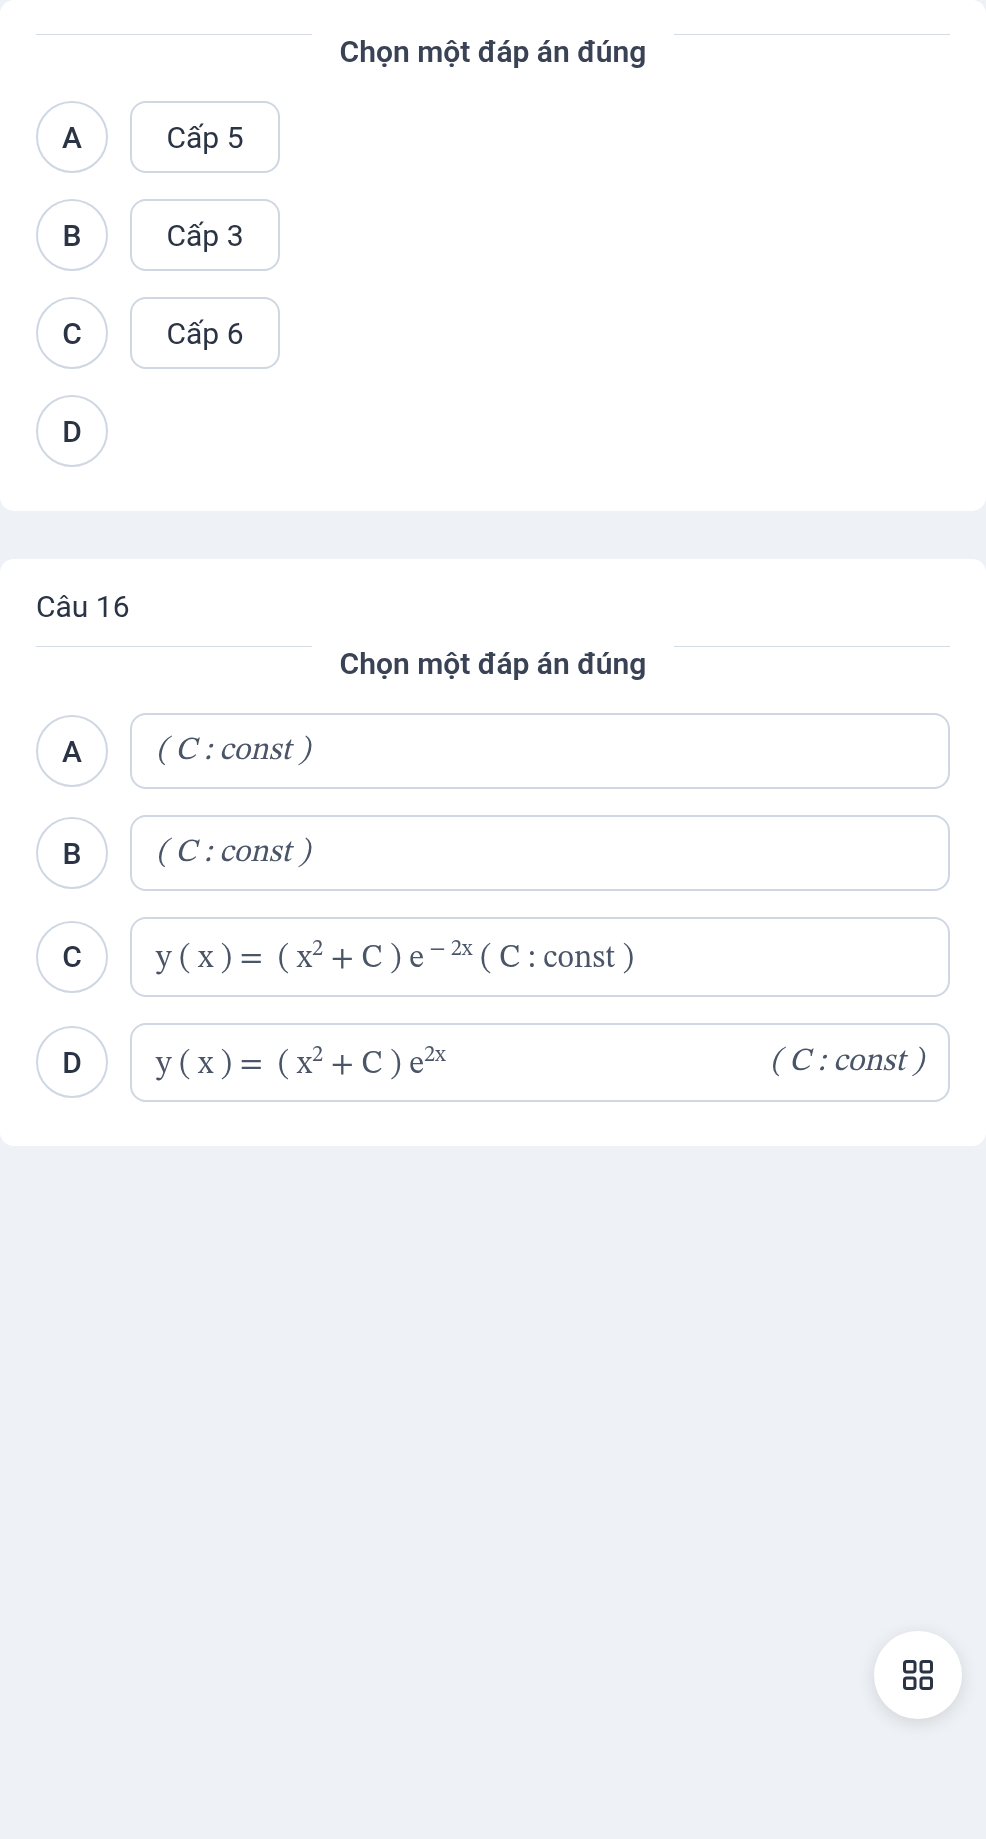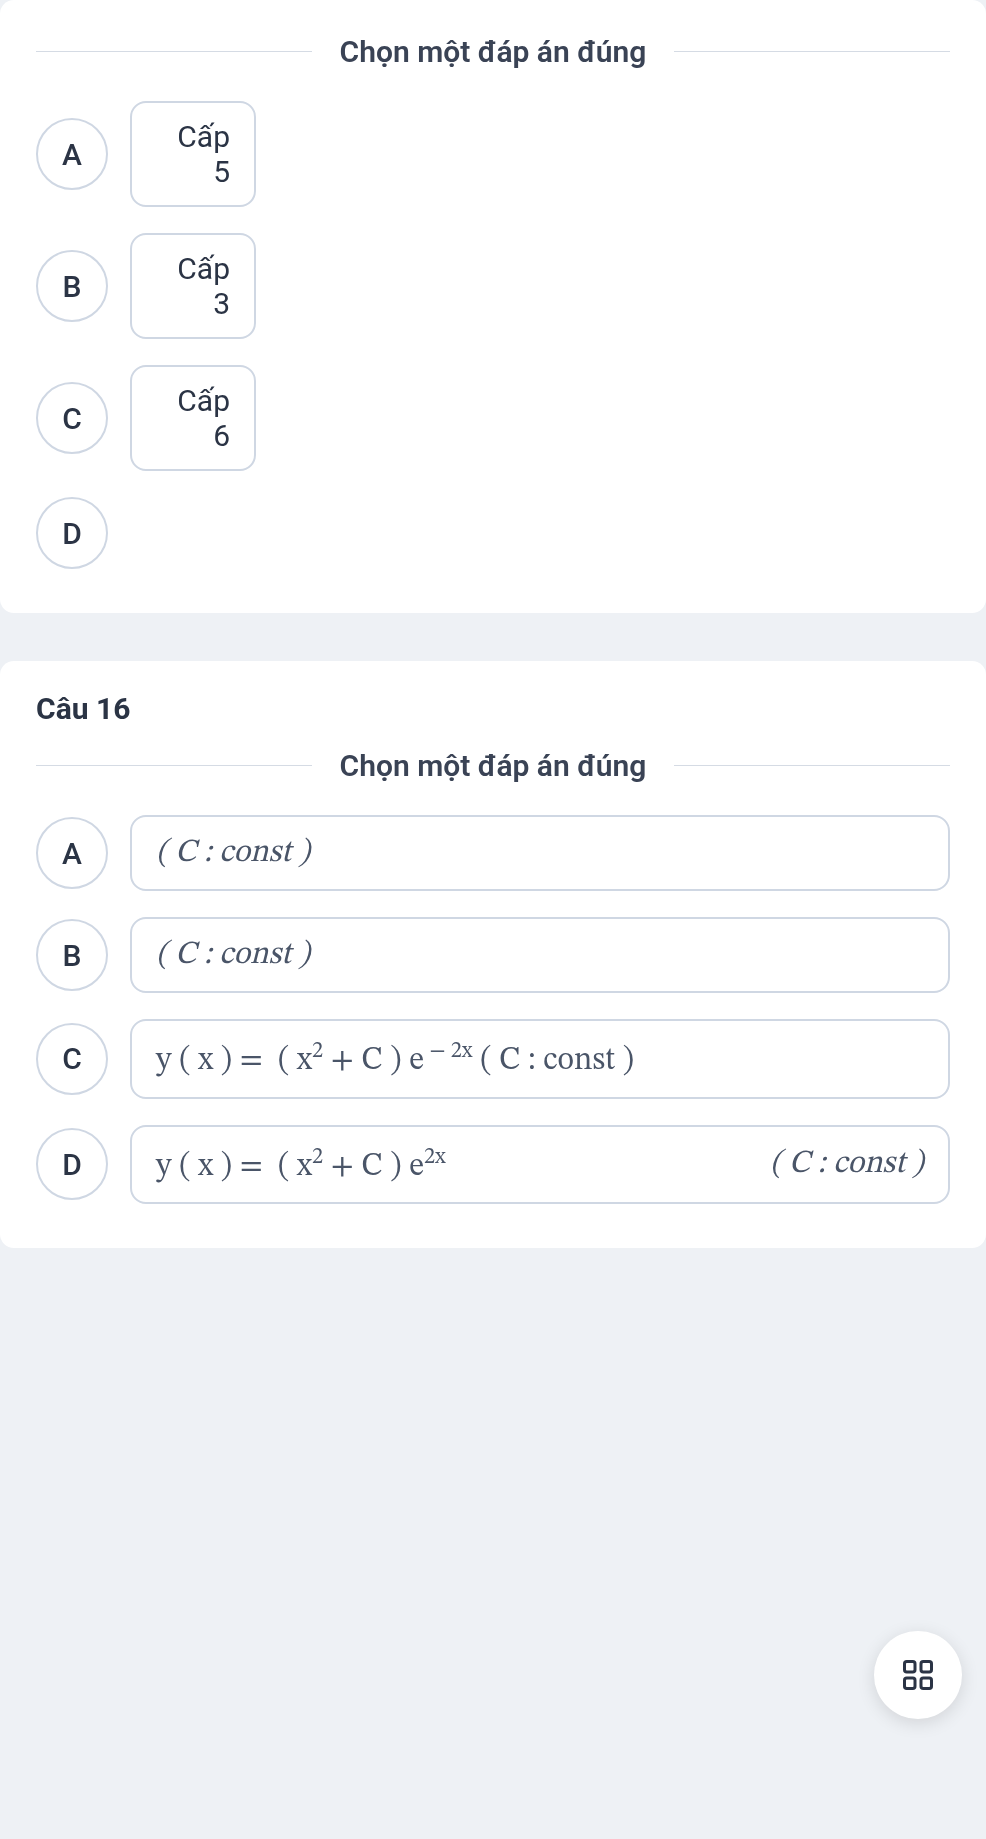--- a/index.html
+++ b/index.html
@@ -16,41 +16,40 @@
     margin-bottom: 48px;
   }
   .question-text {
     font-size: 30px;
     line-height: 1.7;
     color: #2b3445;
     margin-bottom: 18px;
   }
   .question-title {
     font-size: 30px;
-    font-weight: 700;
+    font-weight: 400;
     color: #2b3445;
     margin-bottom: 14px;
     margin-top: 18px;
   }
   .math {
     font-family: "Cambria Math", "STIX Two Math", "Latin Modern Math", serif;
     color: #4a5568;
     font-size: 32px;
   }
   .frac {
     display: inline-block;
     vertical-align: middle;
     text-align: center;
     margin: 0 4px;
   }
   .frac .num { display: block; padding: 0 6px 2px 6px; border-bottom: 2px solid #4a5568; }
   .frac .den { display: block; padding: 2px 6px 0 6px; }
   .instruction-row {
     display: flex;
-    align-items: center;
     gap: 28px;
     margin: 22px 0 32px 0;
   }
   .instruction-row .line {
     flex: 1;
     height: 1px;
     background: #d5dbe4;
   }
   .instruction-row .txt {
     font-size: 30px;
@@ -71,21 +70,21 @@
   }
   .option-box {
     border: 2px solid #cfd7e3;
     border-radius: 16px;
     padding: 16px 24px;
     font-size: 30px;
     color: #2b3445;
     display: flex; align-items: center;
     min-height: 72px;
   }
-  .option-box.small { width: 126px; justify-content: center; text-align: right; }
+  .option-box.small { width: 150px; justify-content: center; text-align: right; }
   .option-box.wide { flex: 1; justify-content: space-between; gap: 16px; }
   .sup { font-size: 0.7em; vertical-align: super; }
   .fab {
     position: fixed;
     right: 24px;
     bottom: 120px;
     width: 88px; height: 88px;
     border-radius: 50%;
     background: #fff;
     box-shadow: 0 4px 18px rgba(0,0,0,0.12);

